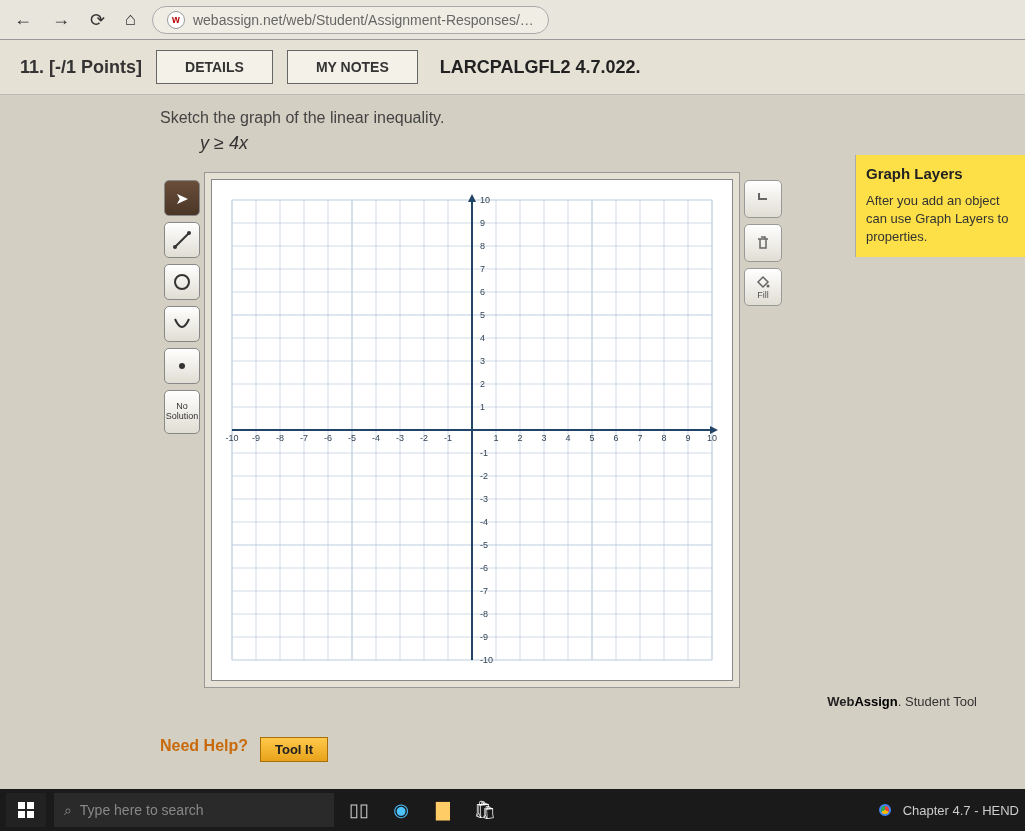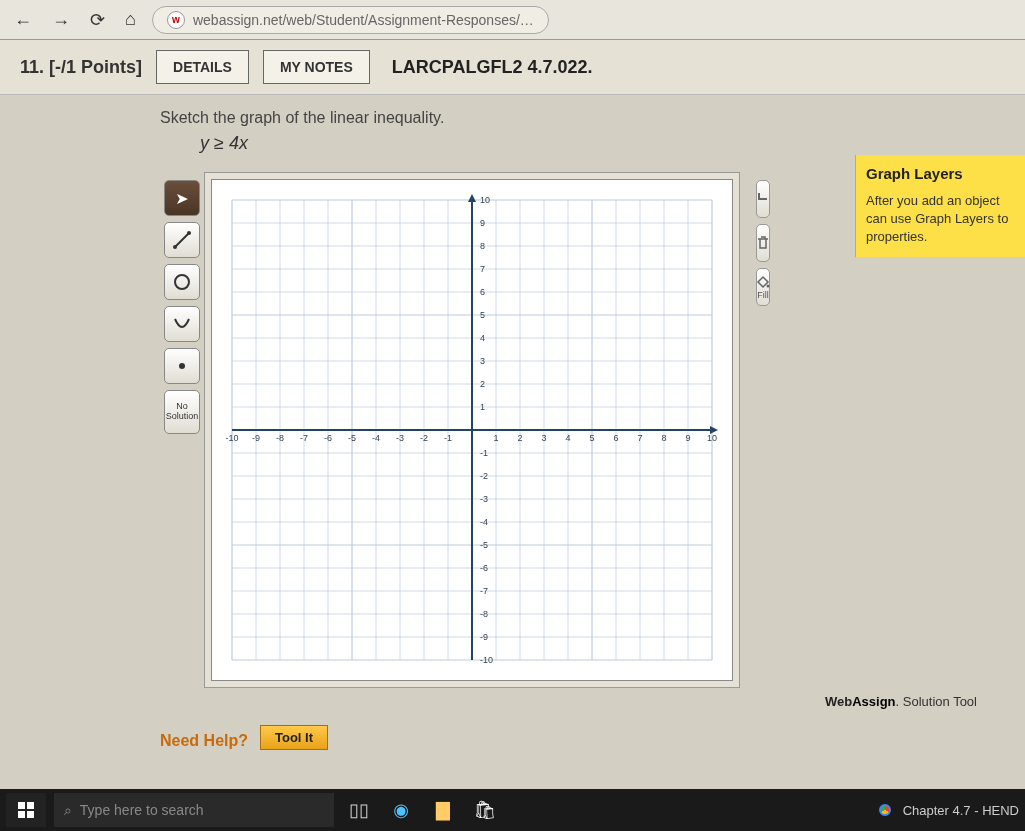--- a/index.html
+++ b/index.html
@@ -54,21 +54,21 @@
       border-bottom: 1px solid #bbb;
     }
     .q-label {
       font-weight: bold;
       font-size: 18px;
       color: #333;
     }
     .hdr-btn {
       border: 1px solid #666;
       background: #f4f1e9;
-      padding: 8px 16px;
+      padding: 8px 28px;
       font-size: 14px;
       font-weight: bold;
       color: #333;
       cursor: pointer;
     }
     .assign-code {
       font-weight: bold;
       font-size: 18px;
       color: #222;
       margin-left: 8px;
@@ -131,21 +131,21 @@
     svg.grid { display: block; }
     .right-tools {
       width: 46px;
       display: flex;
       flex-direction: column;
       gap: 6px;
       padding: 8px 4px 0 4px;
       align-items: center;
     }
     .right-btn {
-      width: 14px; height: 38px;
+      width: 38px; height: 38px;
       border: 1px solid #999;
       border-radius: 5px;
       background: linear-gradient(#fff,#e0ddd3);
       cursor: pointer;
       display:flex;align-items:center;justify-content:center;
       flex-direction: column;
       font-size: 9px;
       color:#555;
     }
     .right-btn svg { width: 16px; height: 16px; }
@@ -171,23 +171,23 @@
       color: #222;
       margin-bottom: 10px;
       font-weight: bold;
     }
     .layers-panel p {
       font-size: 13px;
       color: #333;
       line-height: 1.4;
     }
     .need-help {
-      margin-top: 12px;
-      display: flex;
-      align-items: flex-end;
+      margin-top: 24px;
+      display: flex;
+      align-items: flex-start;
       gap: 12px;
     }
     .need-help-label {
       color: #c96a0a;
       font-weight: bold;
       font-size: 16px;
     }
     .read-it {
       background: linear-gradient(#ffc94a,#e8a21a);
       border: 1px solid #a86f0c;
@@ -407,21 +407,21 @@
       </button>
     </div>
 
     <div class="layers-panel">
       <h4>Graph Layers</h4>
       <p>After you add an object can use Graph Layers to properties.</p>
     </div>
   </div>
 
   <div class="footer-brand">
-    <span class="wa1">Web</span><span class="wa2">Assign</span><span>. Solution Tool</span>
+    <span class="wa1">Web</span><span class="wa2">Assign</span><span>. Student Tool</span>
   </div>
 
   <div class="need-help">
     <span class="need-help-label">Need Help?</span>
     <button class="read-it">Tool It</button>
   </div>
 </div>
 
 <div class="taskbar">
   <div class="start-btn">

